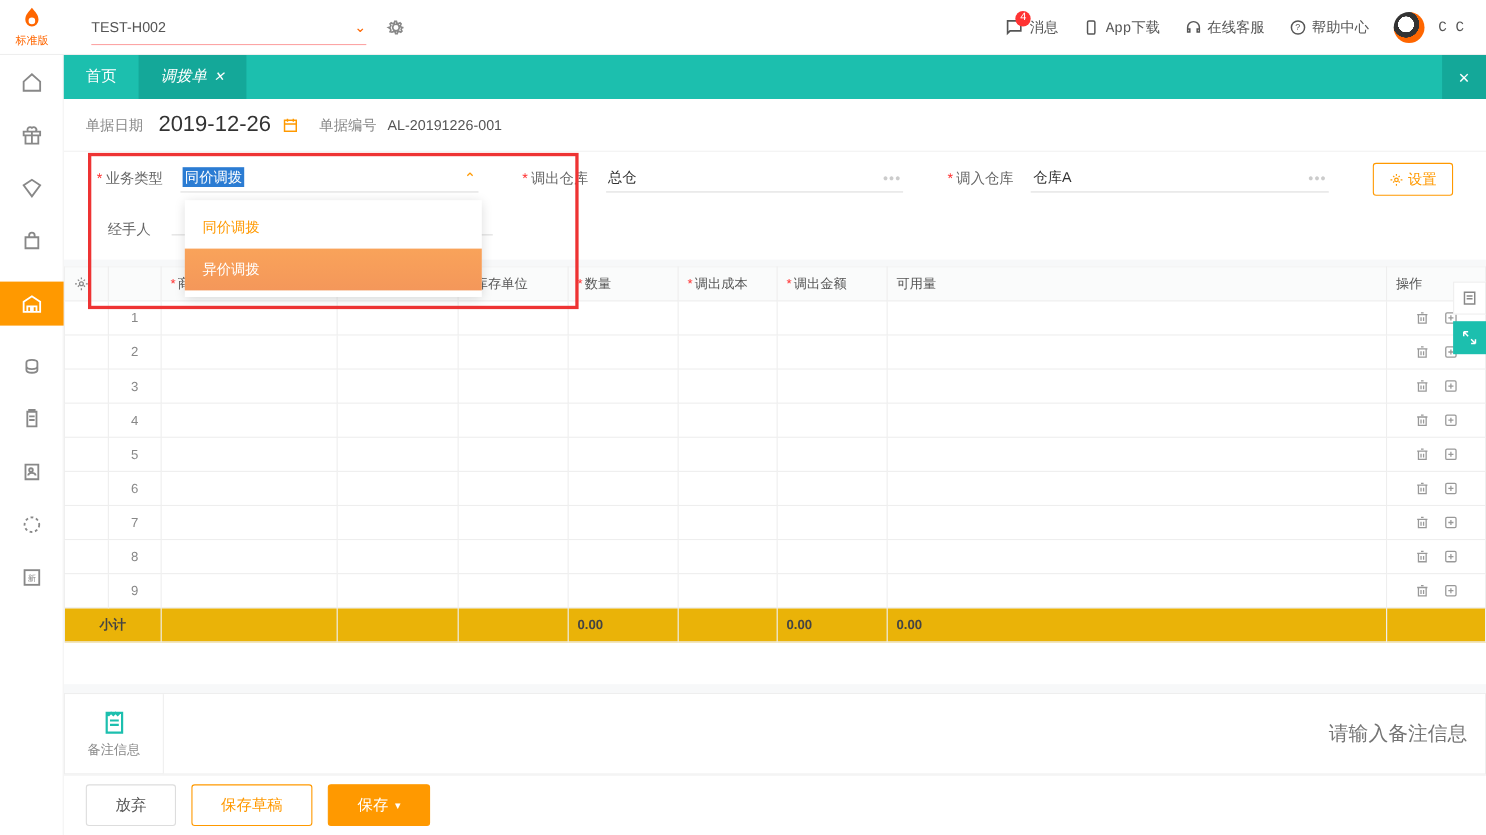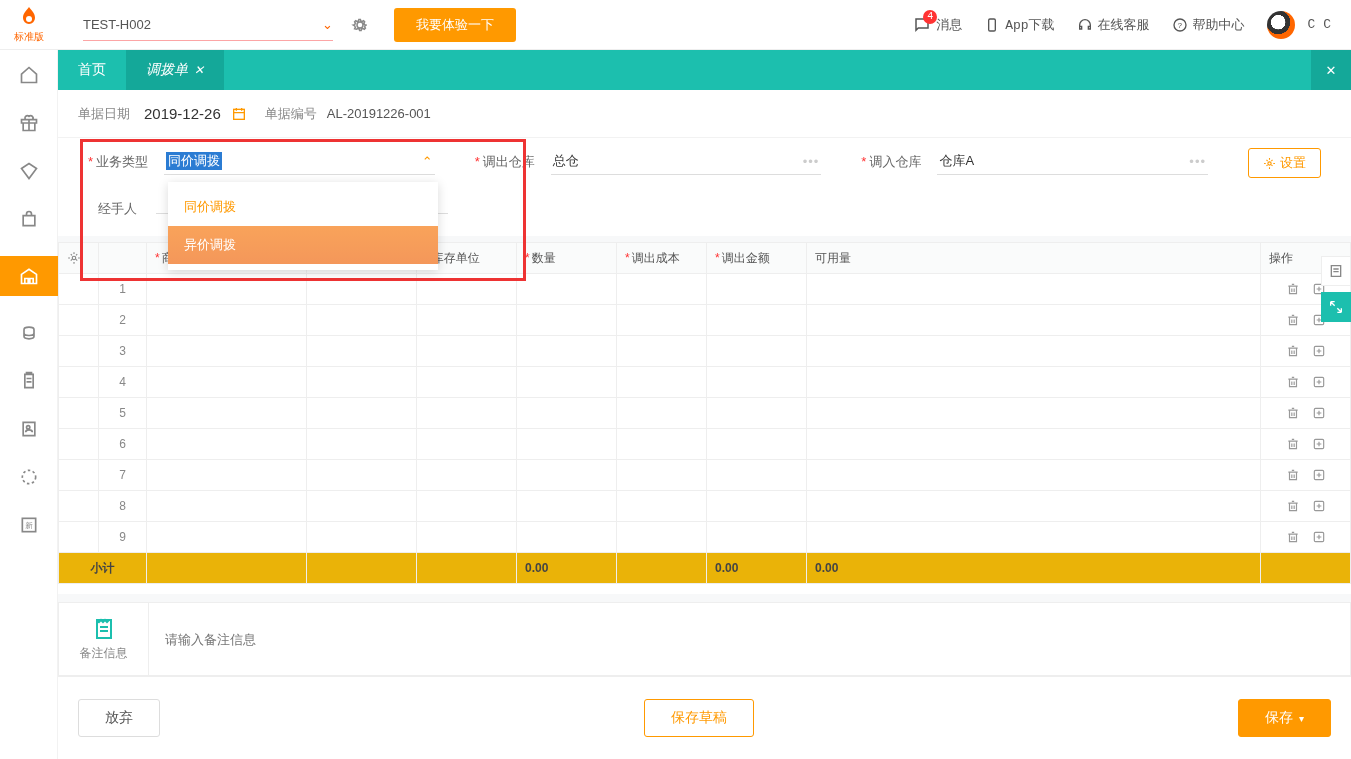--- a/index.html
+++ b/index.html
@@ -29,21 +29,21 @@
 .tab { padding: 0 20px; display: flex; align-items: center; color: #fff; cursor: pointer; font-size: 14px; }
 .tab.active { background: #14a899; font-style: italic; }
 .tab .close { margin-left: 6px; font-size: 12px; }
 .tabbar .close-panel { margin-left: auto; width: 40px; display: flex; align-items: center; justify-content: center; color: #fff; background: #14a899; cursor:pointer;}
 
 
 .content { position: absolute; left: 58px; right: 0; top: 90px; bottom: 0; background: #f7f8f9; display:flex; flex-direction:column; overflow: hidden;}
 .form-panel { background: #fff; margin-bottom: 6px; }
 .doc-row { display: flex; align-items: center; height: 48px; padding: 0 20px; border-bottom: 1px solid #f2f2f2;}
 .doc-label { color: #888; font-size: 13px; }
-.doc-date { margin-left: 14px; font-size: 15px; color: #333; }
+.doc-date { margin-left: 14px; font-size: 20px; color: #333; }
 .cal-icon { margin-left: 10px; color: #f90; }
 .doc-no-label { margin-left: 18px; color: #888; }
 .doc-no { margin-left: 10px; color: #555; }
 .doc-right { margin-left: auto; display: flex; align-items: center; gap: 16px; }
 .link-orange { color: #f90; display: flex; align-items: center; gap: 4px; cursor: pointer; font-size: 13px;}
 .link-gray { color: #777; display:flex; align-items:center; gap:4px; cursor:pointer; font-size:13px;}
 .view-toggle { display: flex; border: 1px solid #f90; border-radius: 2px; overflow: hidden; }
 .view-toggle span { width: 24px; height: 20px; display:flex; align-items:center; justify-content:center; cursor:pointer; font-size:11px;}
 .view-toggle .on { background: #f90; color: #fff; }
 .view-toggle .off { color: #f90; }
@@ -78,24 +78,24 @@
 .scan-badge { background: #f90; color: #fff; font-size: 11px; padding: 2px 6px; border-radius: 2px; margin-left: 6px;}
 .op-col { text-align: center; width: 90px;}
 .op-icons { display: flex; justify-content: center; gap: 12px; color: #999; }
 .op-icons span { cursor: pointer; }
 .subtotal-row td { background: #eab308; font-weight: bold; color: #444;}
 
 
 .remarks { background: #fff; margin-top: 8px; height: 74px; display: flex; border: 1px solid #eee;}
 .remarks .left { width: 90px; border-right: 1px solid #eee; display:flex; flex-direction:column; align-items:center; justify-content:center; gap:4px; color:#888; font-size:12px;}
 .remarks .left .note-icon { color: #1cbfae; font-size: 22px;}
-.remarks input { flex: 1; border: none; padding: 0 16px; font-size: 13px; outline: none;}
-
-
-.footer { background: transparent; padding: 22px 20px; display: flex; justify-content: space-between; gap: 14px; border-top: 1px solid #eee; background:#fff;}
+.remarks input { flex: 1; border: none; padding: 0 16px; font-size: 18px; outline: none; text-align: right;}
+
+
+.footer { background: transparent; padding: 8px 20px; display: flex; justify-content: flex-start; gap: 14px; border-top: 1px solid #eee; background:#fff;}
 .btn { padding: 9px 26px; border-radius: 3px; font-size: 14px; cursor: pointer; border: 1px solid #ddd; background: #fff; color: #555;}
 .btn.outline-orange { border-color: #f90; color: #f90; }
 .btn.orange { background: #f90; color: #fff; border-color: #f90; display:flex; align-items:center; gap:6px;}
 .btn.orange .chev { font-size: 10px; }
 
 
 .float-tools { position: absolute; right: 0; top: 256px; display: flex; flex-direction: column; gap: 6px; }
 .float-tools div { width: 30px; height: 30px; display:flex; align-items:center; justify-content:center; cursor:pointer;}
 .float-tools .t1 { background: #fff; border: 1px solid #eee; color: #888;}
 .float-tools .t2 { background: #1cbfae; color: #fff;}
@@ -115,21 +115,20 @@
   </div>
   <div class="store-select">
     <span>TEST-H002</span>
     <span class="chevron">⌄</span>
   </div>
   <span class="gear-btn">
     <svg width="18" height="18" viewBox="0 0 24 24">
         <path fill="none" stroke="currentColor" stroke-width="2" d="M12 8a4 4 0 100 8 4 4 0 000-8zm9 4l-2 .5-.8 2 1 1.8-1.4 1.4-1.8-1-2 .8-.5 2h-2l-.5-2-2-.8-1.8 1L4.8 17l1-1.8-.8-2L3 12l2-.5.8-2-1-1.8L6.2 6.3l1.8 1 2-.8.5-2h2l.5 2 2 .8 1.8-1 1.4 1.4-1 1.8.8 2 2 .5z"></path>
       </svg>
   </span>
-  <button class="trial-btn">我要体验一下</button>
   <div class="header-spacer"></div>
   <div class="header-item">
     <svg width="18" height="18" viewBox="0 0 24 24">
         <path fill="none" stroke="#555" stroke-width="2" d="M4 4h16v12H7l-3 3V4z"></path>
       </svg>
     <span>消息</span>
     <span class="badge">4</span>
   </div>
   <div class="header-item">
     <svg width="16" height="16" viewBox="0 0 24 24">

